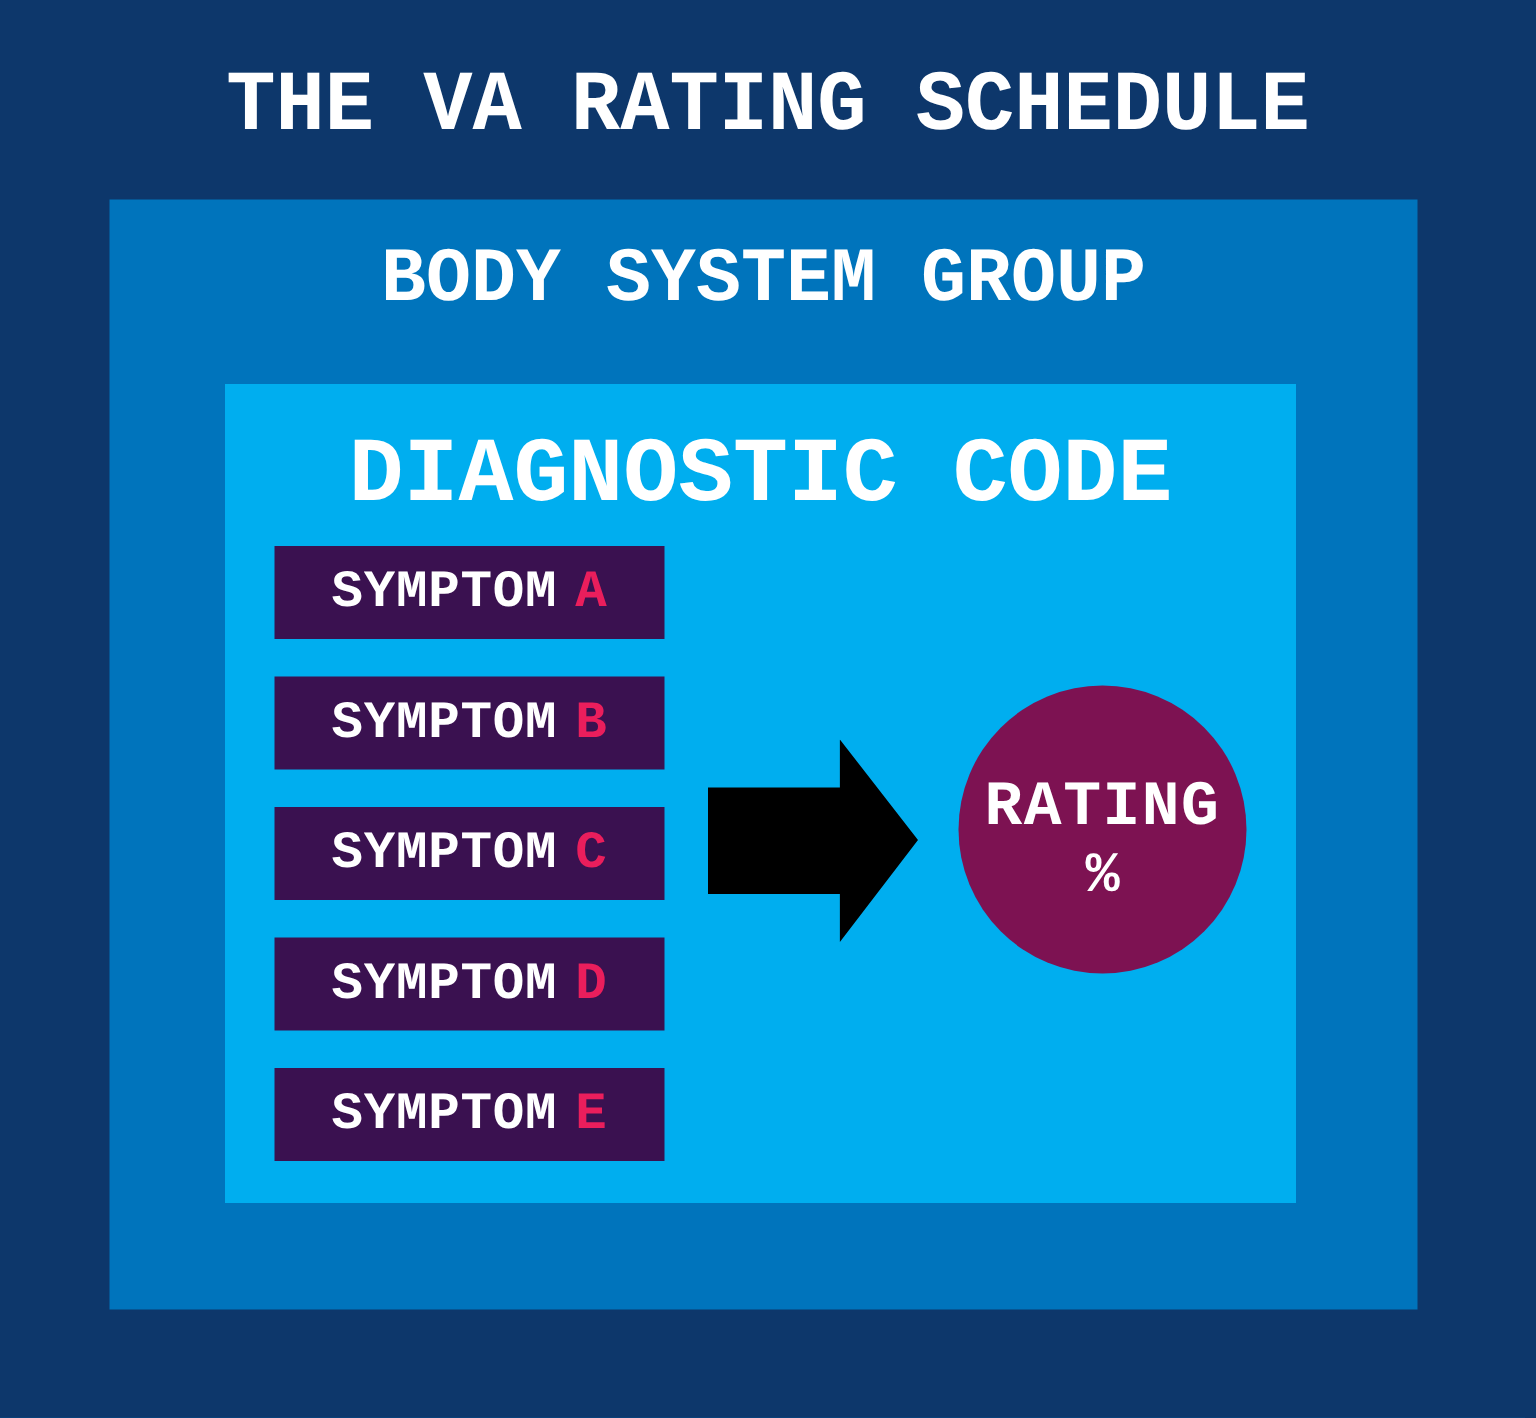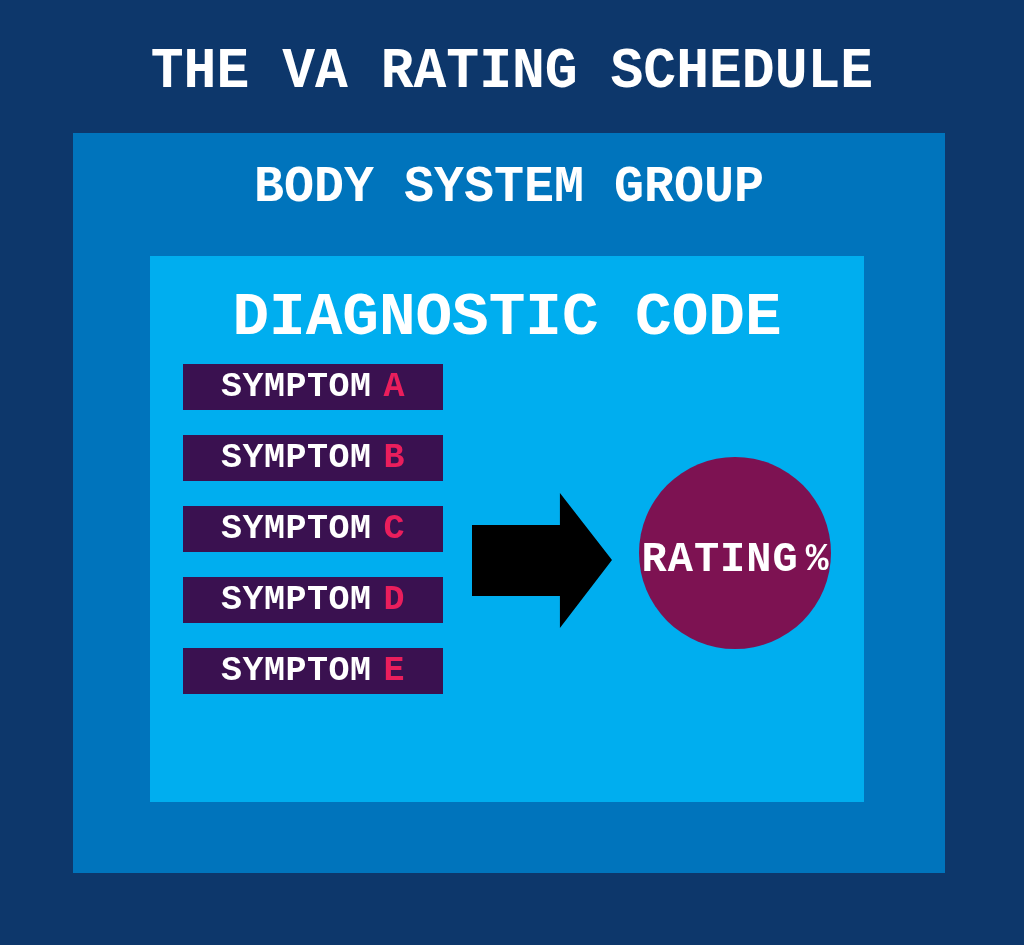--- a/index.html
+++ b/index.html
@@ -72,21 +72,21 @@
     margin-left: 20px;
   }
   .symptom-list {
     position: absolute;
     left: 33px; top: 108px;
     display: flex;
     flex-direction: column;
     gap: 25px;
   }
   .symptom {
-    width: 260px; height: 46px;
+    width: 260px; height: 62px;
     background: var(--purple);
     color: var(--white);
     display: flex;
     align-items: center;
     justify-content: center;
     font-size: 35px;
     font-weight: bold;
     letter-spacing: 0.5px;
     white-space: nowrap;
   }
@@ -102,21 +102,21 @@
     clip-path: polygon(0% 23.7%, 62.8% 23.7%, 62.8% 0%, 100% 49.6%, 62.8% 100%, 62.8% 76.3%, 0% 76.3%);
   }
   .rating-circle {
     position: absolute;
     left: 489px; top: 201px;
     width: 192px; height: 192px;
     border-radius: 50%;
     background: var(--maroon);
     color: var(--white);
     display: flex;
-    flex-direction: row;
+    flex-direction: column;
     align-items: center;
     justify-content: center;
     padding-top: 14px;
     gap: 7px;
   }
   .rating-line1 {
     font-size: 42px;
     font-weight: bold;
     letter-spacing: 1px;
     line-height: 1;

